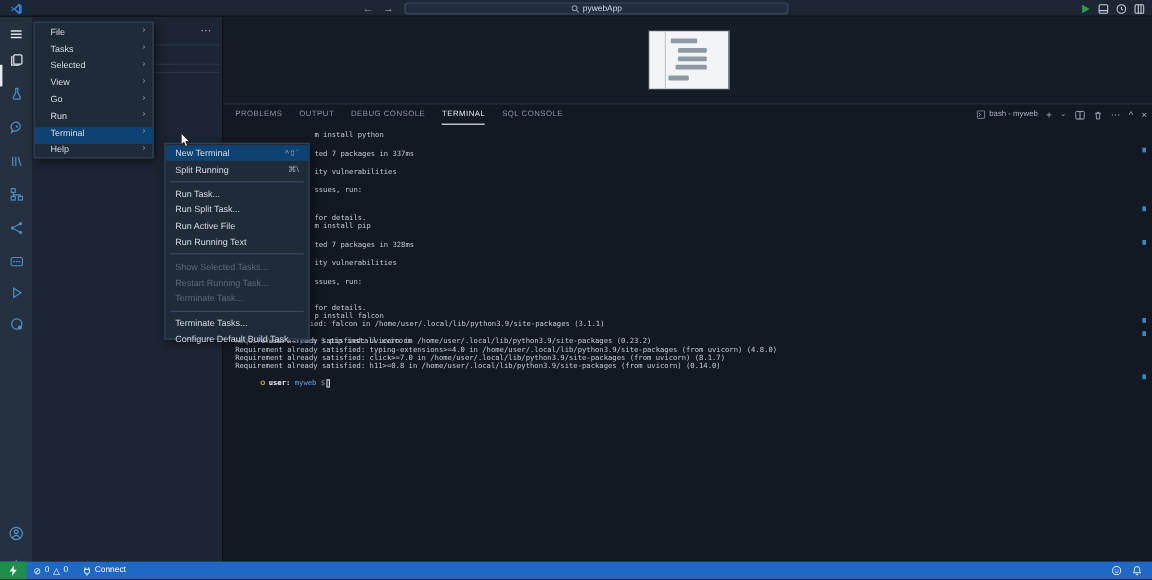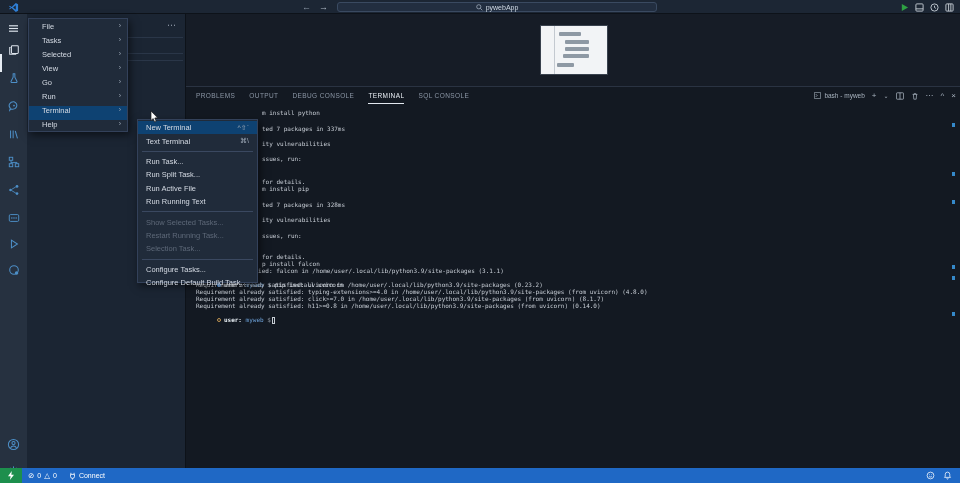--- a/index.html
+++ b/index.html
@@ -332,21 +332,21 @@
         <span class="arrow">›</span>
       </div>
   </div>
 
   <div class="menu submenu">
     <div class="s-item sel">
         <span>New Terminal</span>
         <span class="sc">^⇧`</span>
       </div>
     <div class="s-item">
-        <span>Text Terminal</span>
+        <span>Split Running</span>
         <span class="sc">⌘\</span>
       </div>
     <div class="sep"></div>
     <div class="s-item">
         <span>Run Task...</span>
       </div>
     <div class="s-item">
         <span>Run Split Task...</span>
       </div>
     <div class="s-item">
@@ -356,25 +356,25 @@
         <span>Run Running Text</span>
       </div>
     <div class="sep"></div>
     <div class="s-item disabled">
         <span>Show Selected Tasks...</span>
       </div>
     <div class="s-item disabled">
         <span>Restart Running Task...</span>
       </div>
     <div class="s-item disabled">
-        <span>Selection Task...</span>
+        <span>Terminate Task...</span>
       </div>
     <div class="sep"></div>
     <div class="s-item">
-        <span>Configure Tasks...</span>
+        <span>Terminate Tasks...</span>
       </div>
     <div class="s-item">
         <span>Configure Default Build Task...</span>
       </div>
   </div>
 
   <svg class="cursor-arrow" width="9" height="12" viewBox="0 0 9 12">
     <path d="M1 0 L1 9.5 L3.2 7.6 L4.6 11 L6.2 10.3 L4.8 7 L7.6 6.8 Z" fill="#ffffff" stroke="#1a1a1a" stroke-width="0.7"></path>
   </svg>
 

